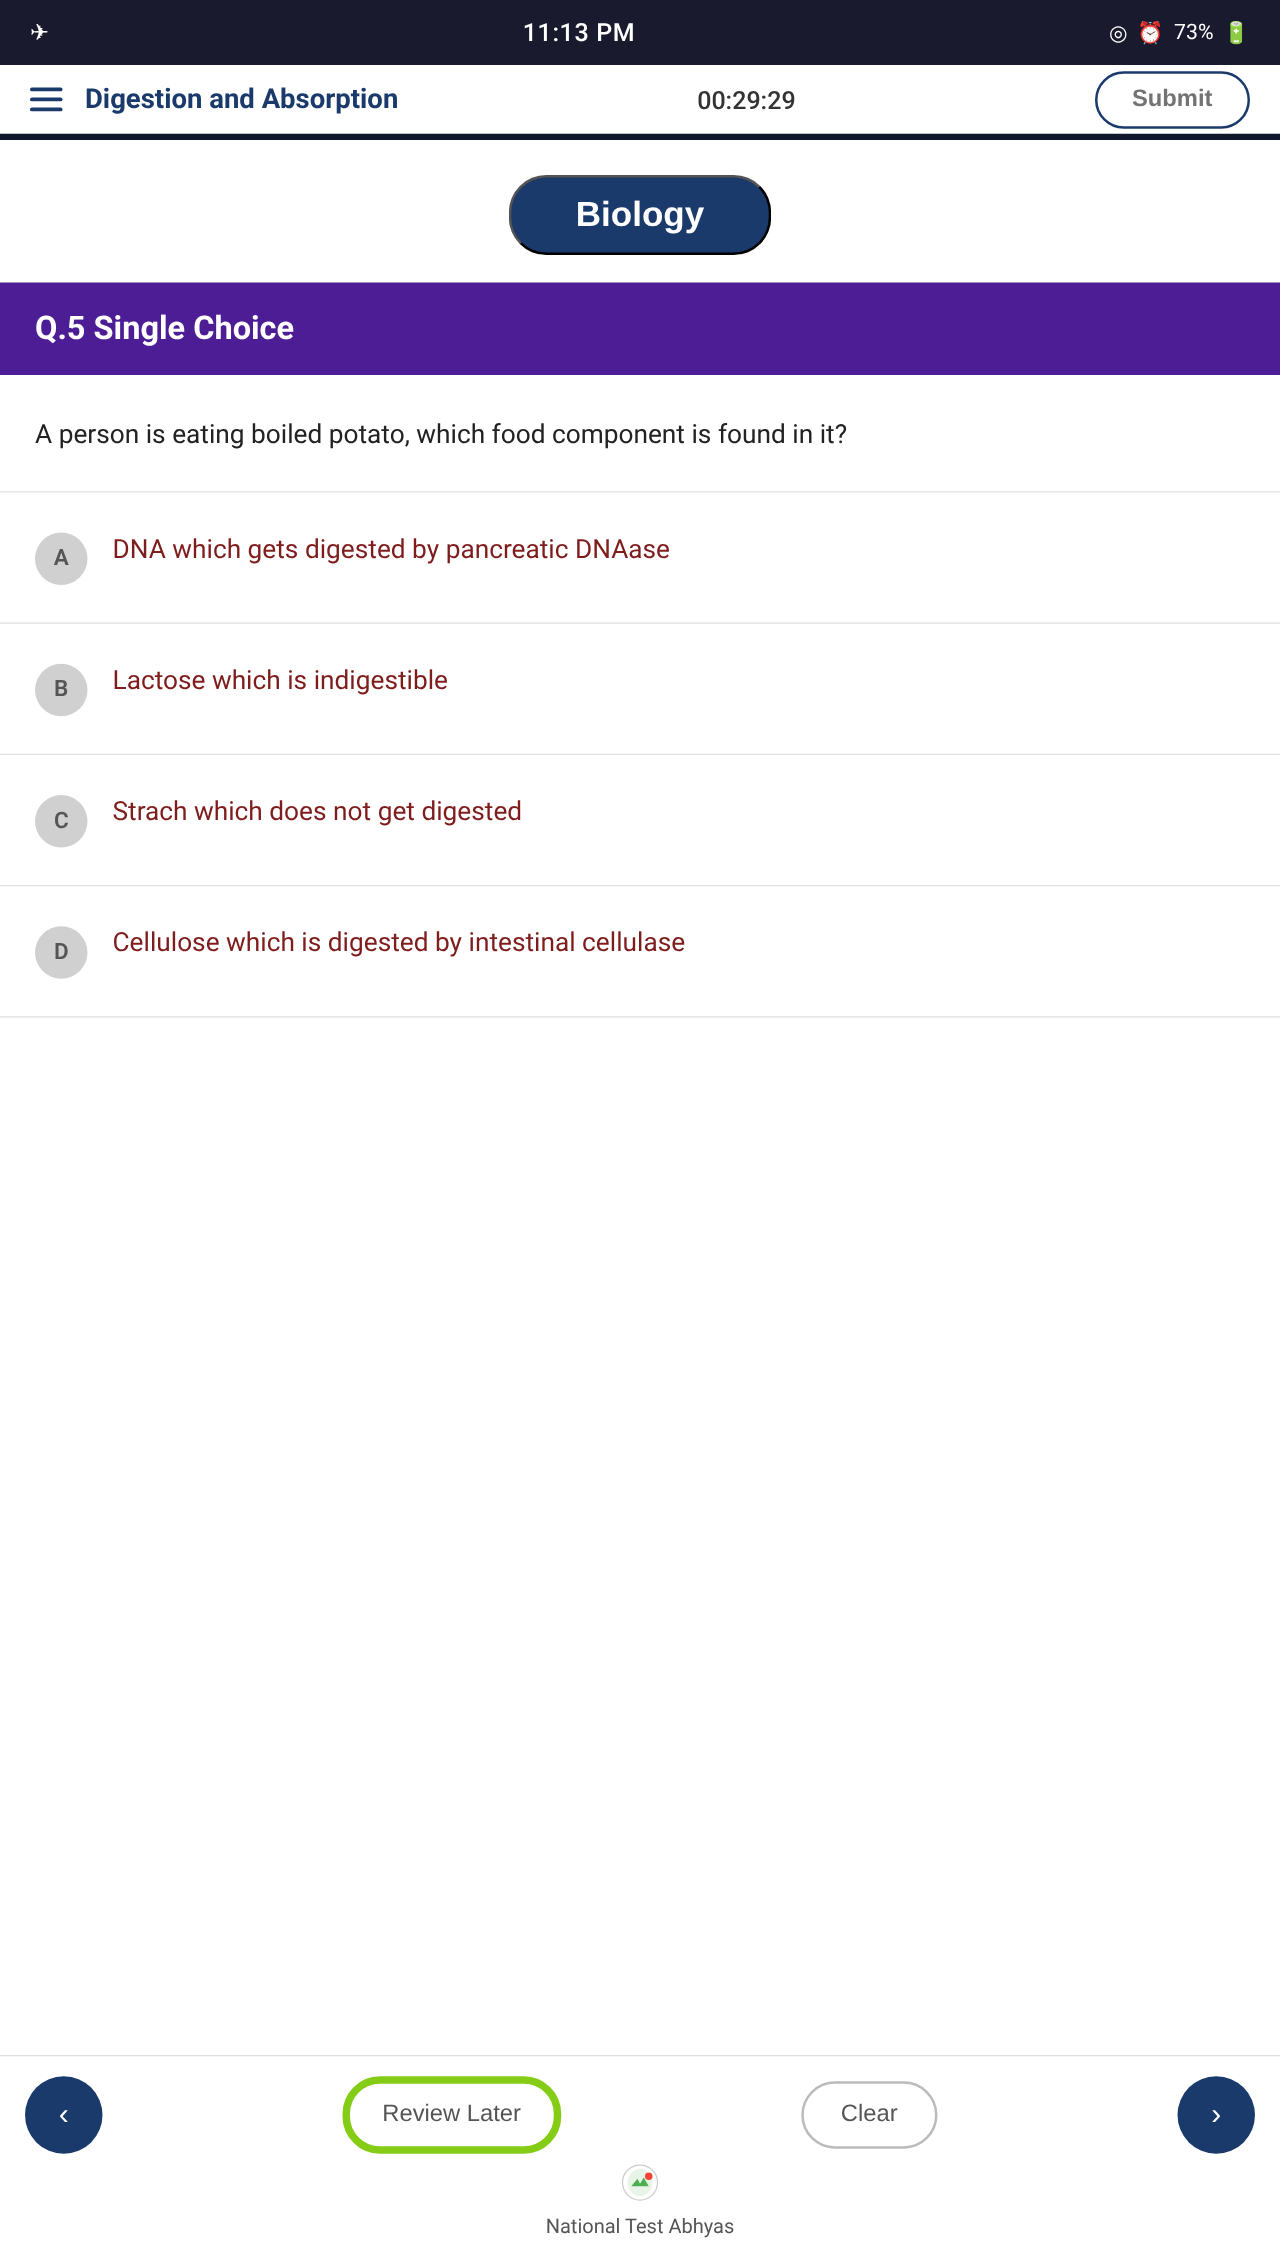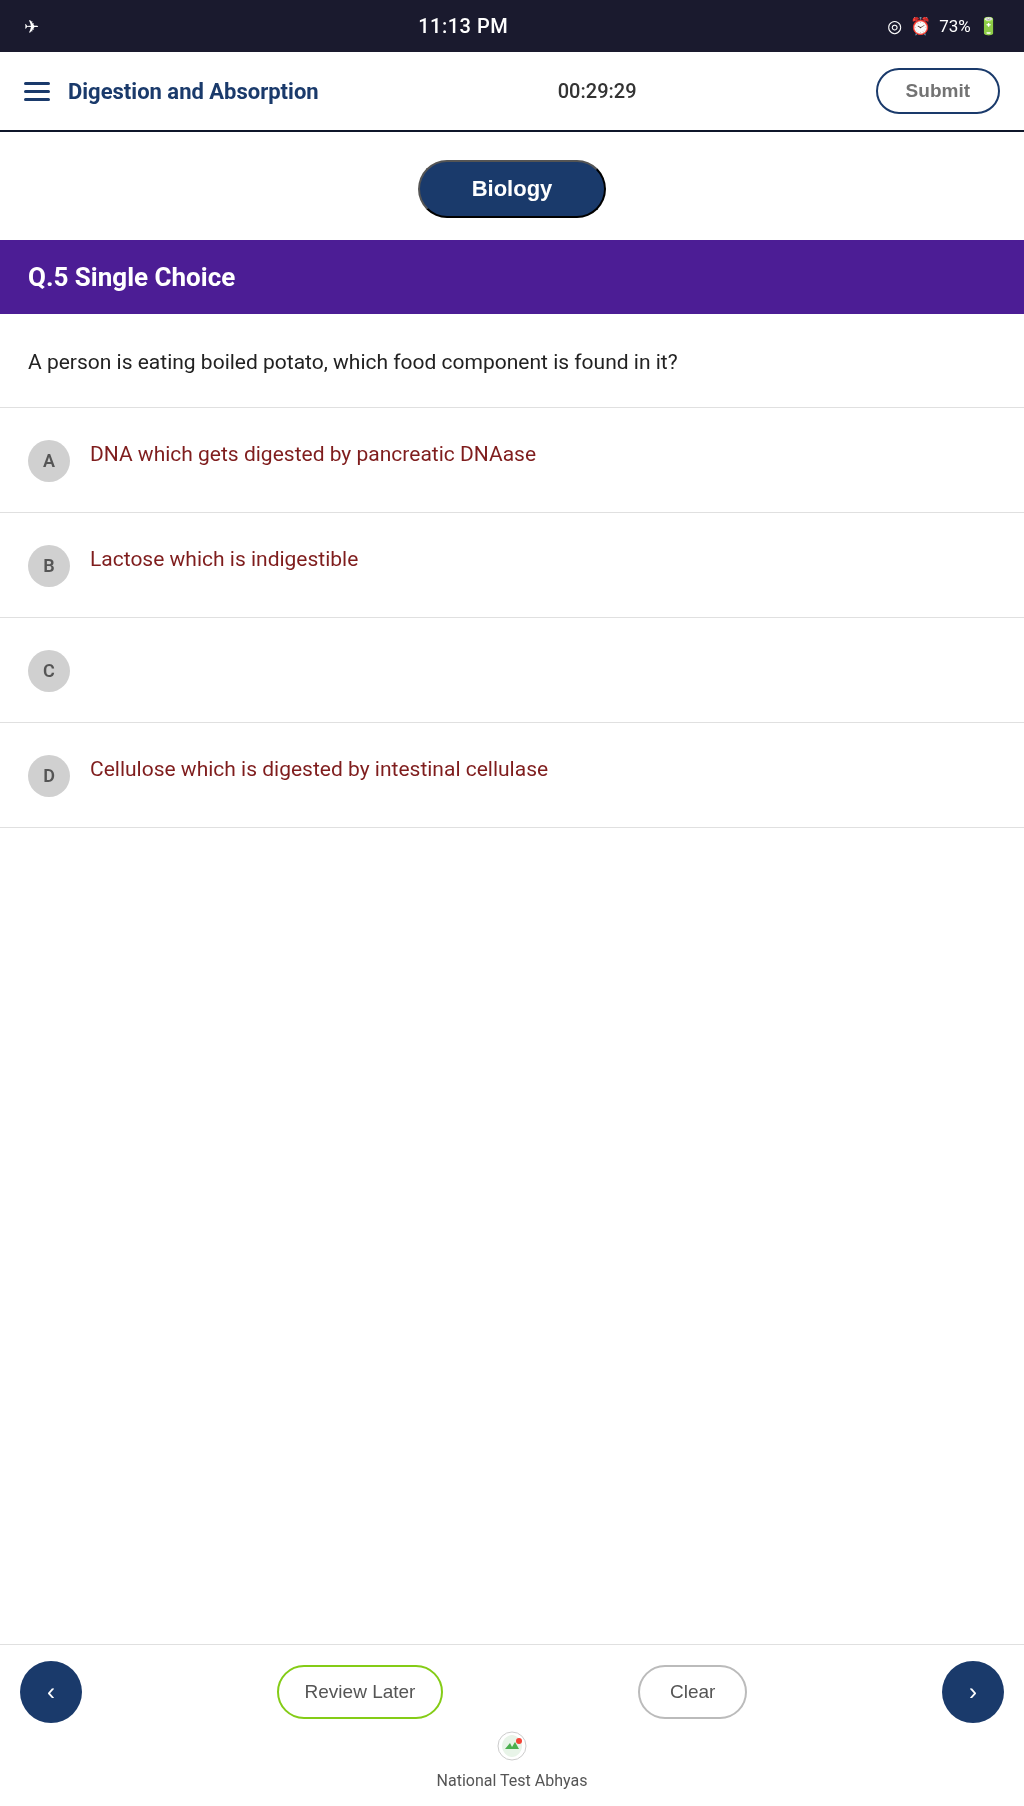--- a/index.html
+++ b/index.html
@@ -46,22 +46,22 @@
       font-size: 17px;
     }
 
     
     .header {
       background: #fff;
       display: flex;
       justify-content: space-between;
       align-items: center;
       padding: 18px 24px;
-      border-bottom: 2px solid #0f172a;
-      height: 80px;
+      border-bottom: 5px solid #0f172a;
+      height: 60px;
     }
 
     .header-left {
       display: flex;
       align-items: center;
       gap: 18px;
     }
 
     .hamburger-icon {
       display: flex;
@@ -107,21 +107,21 @@
       justify-content: center;
       padding: 28px 0 22px 0;
       background: #fff;
     }
 
     .subject-tag {
       background: #1a3a6b;
       color: #fff;
       border-radius: 30px;
       padding: 14px 52px;
-      font-size: 22px;
+      font-size: 28px;
       font-weight: 600;
       cursor: pointer;
     }
 
     
     .question-header {
       background: #4c1d95;
       color: #fff;
       padding: 22px 28px;
     }
@@ -210,21 +210,21 @@
       cursor: pointer;
       display: flex;
       align-items: center;
       justify-content: center;
       flex-shrink: 0;
     }
 
     .review-btn {
       background: #fff;
       color: #555;
-      border: 2px solid #84cc16;
+      border: 6px solid #84cc16;
       border-radius: 30px;
       padding: 14px 26px;
       font-size: 19px;
       cursor: pointer;
       white-space: nowrap;
     }
 
     .clear-btn {
       background: #fff;
       color: #555;
@@ -309,20 +309,21 @@
   <li class="option-item">
     <div class="option-circle">A</div>
     <span class="option-text">DNA which gets digested by pancreatic DNAase</span>
   </li>
   <li class="option-item">
     <div class="option-circle">B</div>
     <span class="option-text">Lactose which is indigestible</span>
   </li>
   <li class="option-item">
     <div class="option-circle">C</div>
+    <span class="option-text">Strach which does not get digested</span>
   </li>
   <li class="option-item">
     <div class="option-circle">D</div>
     <span class="option-text">Cellulose which is digested by intestinal cellulase</span>
   </li>
 </ul>
 
 <div class="content-spacer"></div>
 
 <div class="bottom-nav">

